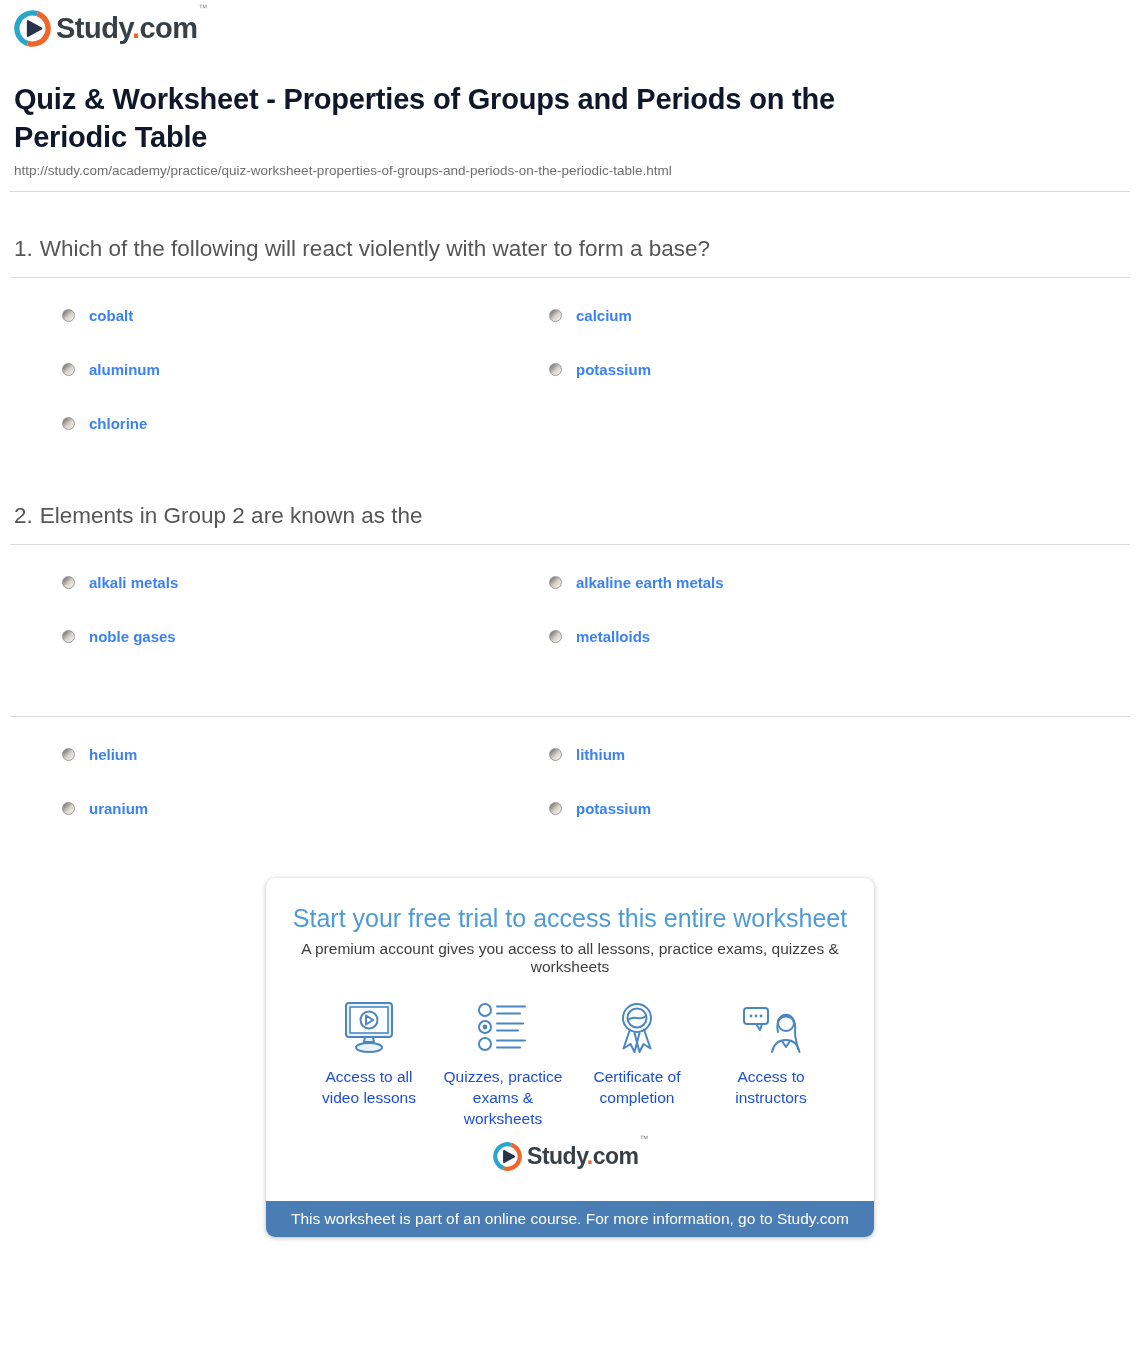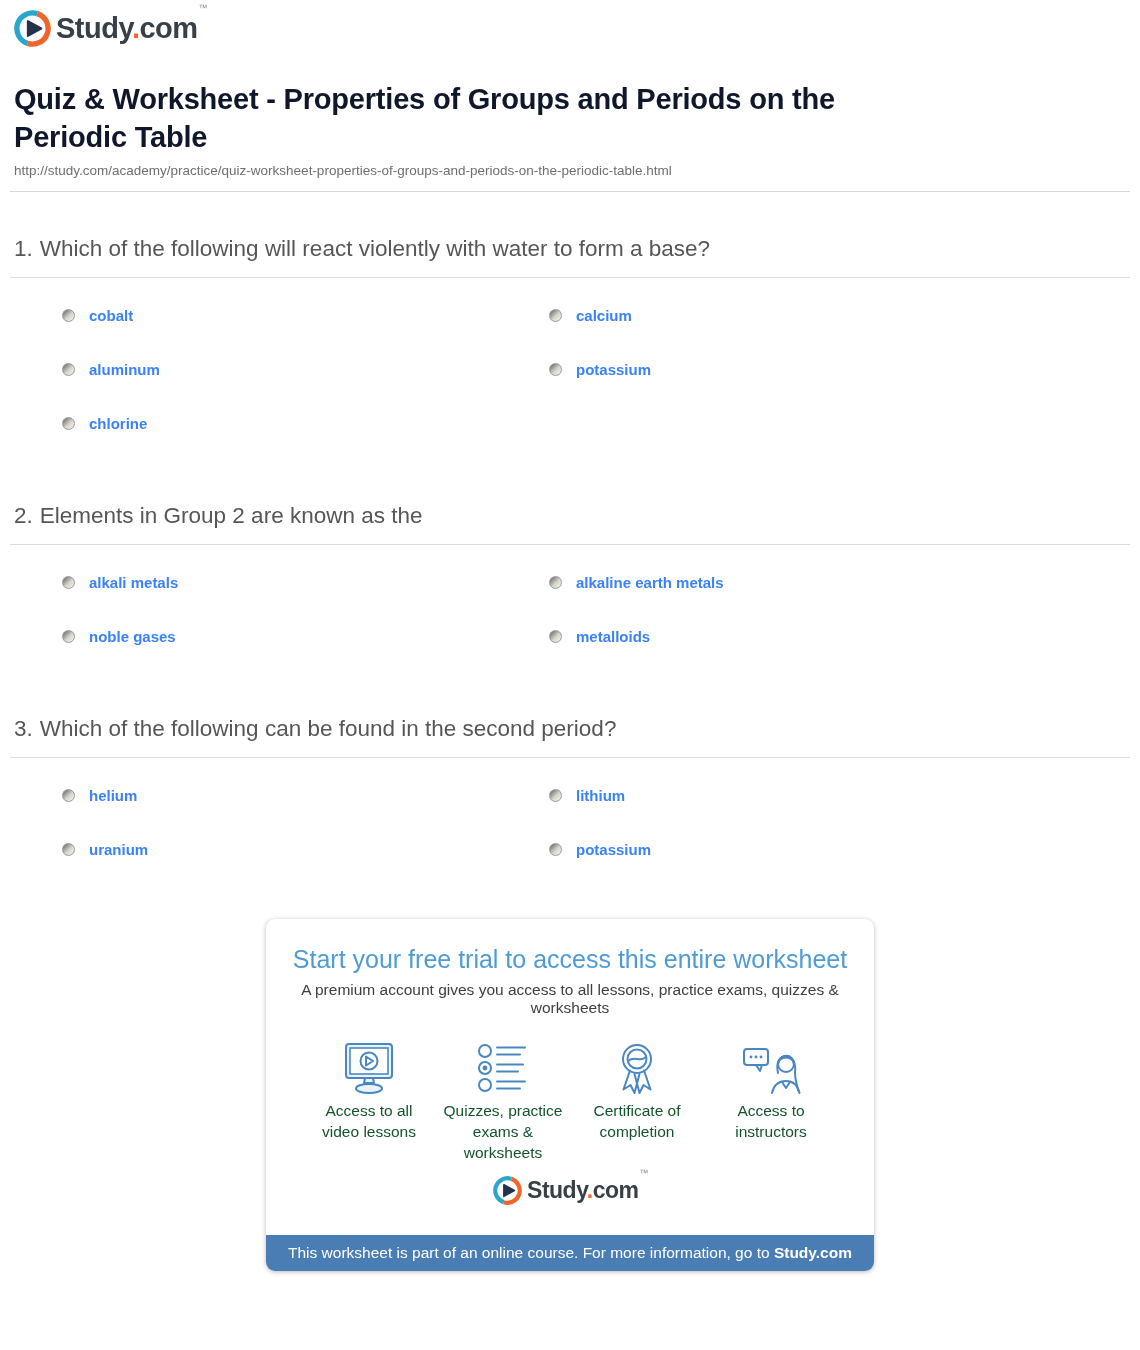--- a/index.html
+++ b/index.html
@@ -54,26 +54,26 @@
   .card {
     width:608px; margin:60px auto 0; background:#fff;
     border-radius:9px; box-shadow:0 1px 5px rgba(0,0,0,.28);
   }
   .card-inner { padding:26px 20px 16px; text-align:center; }
   .card-title { font-size:25px; font-weight:400; color:#4f9bd6; }
   .card-sub { font-size:15.5px; color:#3e3e3e; margin-top:7px; }
   .features { display:flex; justify-content:space-between; margin:24px 16px 0; }
   .feature { width:152px; text-align:center; }
   .feature-icon svg { height:56px; }
-  .feature-label { font-size:15.5px; color:#14532d; line-height:1.35; }
+  .feature-label { margin-top:7px; font-size:15.5px; color:#1d4ed8; line-height:1.35; }
   .banner {
     margin-top:14px; padding:9px 0; background:#4a7db3; color:#fff;
     border-radius:0 0 9px 9px; text-align:center; font-size:15.5px;
   }
-  .banner-link { font-weight:700; cursor:pointer;text-align:right; }
+  .banner-link { font-weight:400; cursor:pointer;text-align:right; }
 
   .icon-stroke { stroke:#4a87c2; fill:none; stroke-width:2; stroke-linecap:round; stroke-linejoin:round; }
   .icon-fill-lt { fill:#eaf2fb; }
 </style>
 </head>
 <body>
 
 <div class="top-logo-wrap">
   <div class="logo top-logo">
     <svg viewBox="0 0 36 36">
@@ -135,21 +135,20 @@
         <span class="option-label">noble gases</span>
       </div>
     <div class="option">
         <span class="radio"></span>
         <span class="option-label">metalloids</span>
       </div>
   </div>
 </div>
 
 <div class="question">
-  <div class="q-heading"><span class="q-num">3.</span><span>Which of the following can be found in the second period?</span></div>
   <hr class="q-rule">
   <div class="options">
     <div class="option">
         <span class="radio"></span>
         <span class="option-label">helium</span>
       </div>
     <div class="option">
         <span class="radio"></span>
         <span class="option-label">lithium</span>
       </div>

